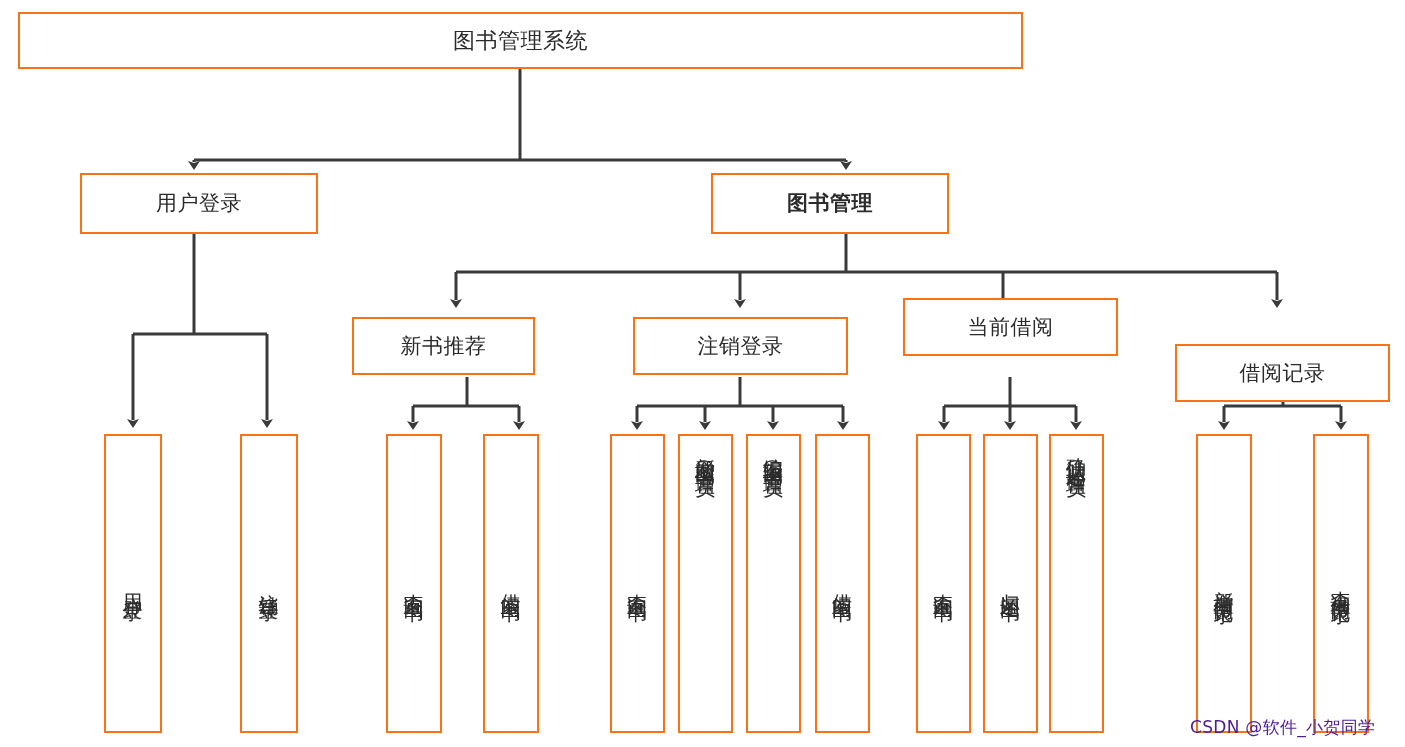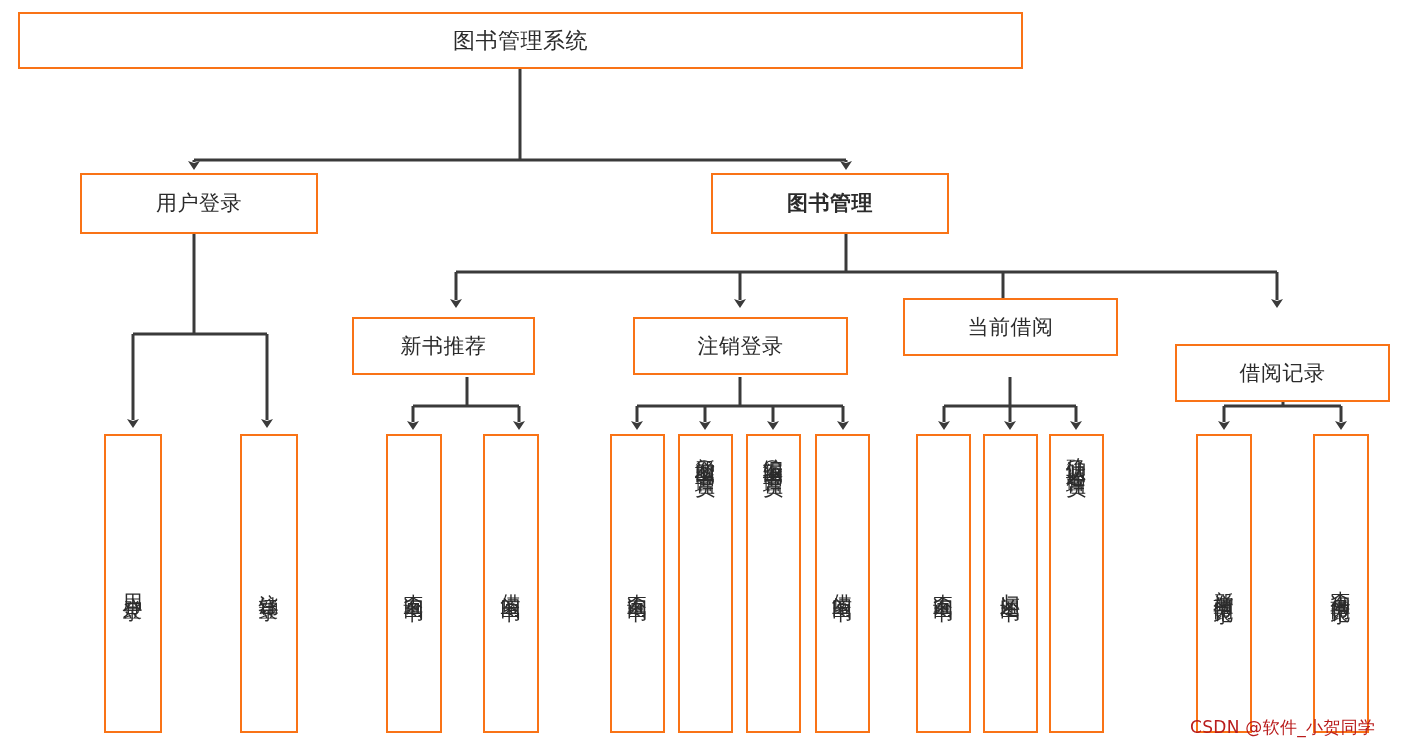--- a/index.html
+++ b/index.html
@@ -62,21 +62,21 @@
     line-height: 1.0;
     letter-spacing: 3px;
     white-space: nowrap;
   }
   .node.vertical.centered {
     align-items: center;
     padding-top: 0;
   }
   .watermark {
     position: absolute;
-    color: #b91c1c;
+    color: #4c1d95;
     font-size: 17px;
     letter-spacing: 0.3px;
     white-space: nowrap;
     font-family: "DejaVu Sans", "Liberation Sans", sans-serif;
   }
 </style>
 </head>
 <body>
 
 <div id="canvas">

